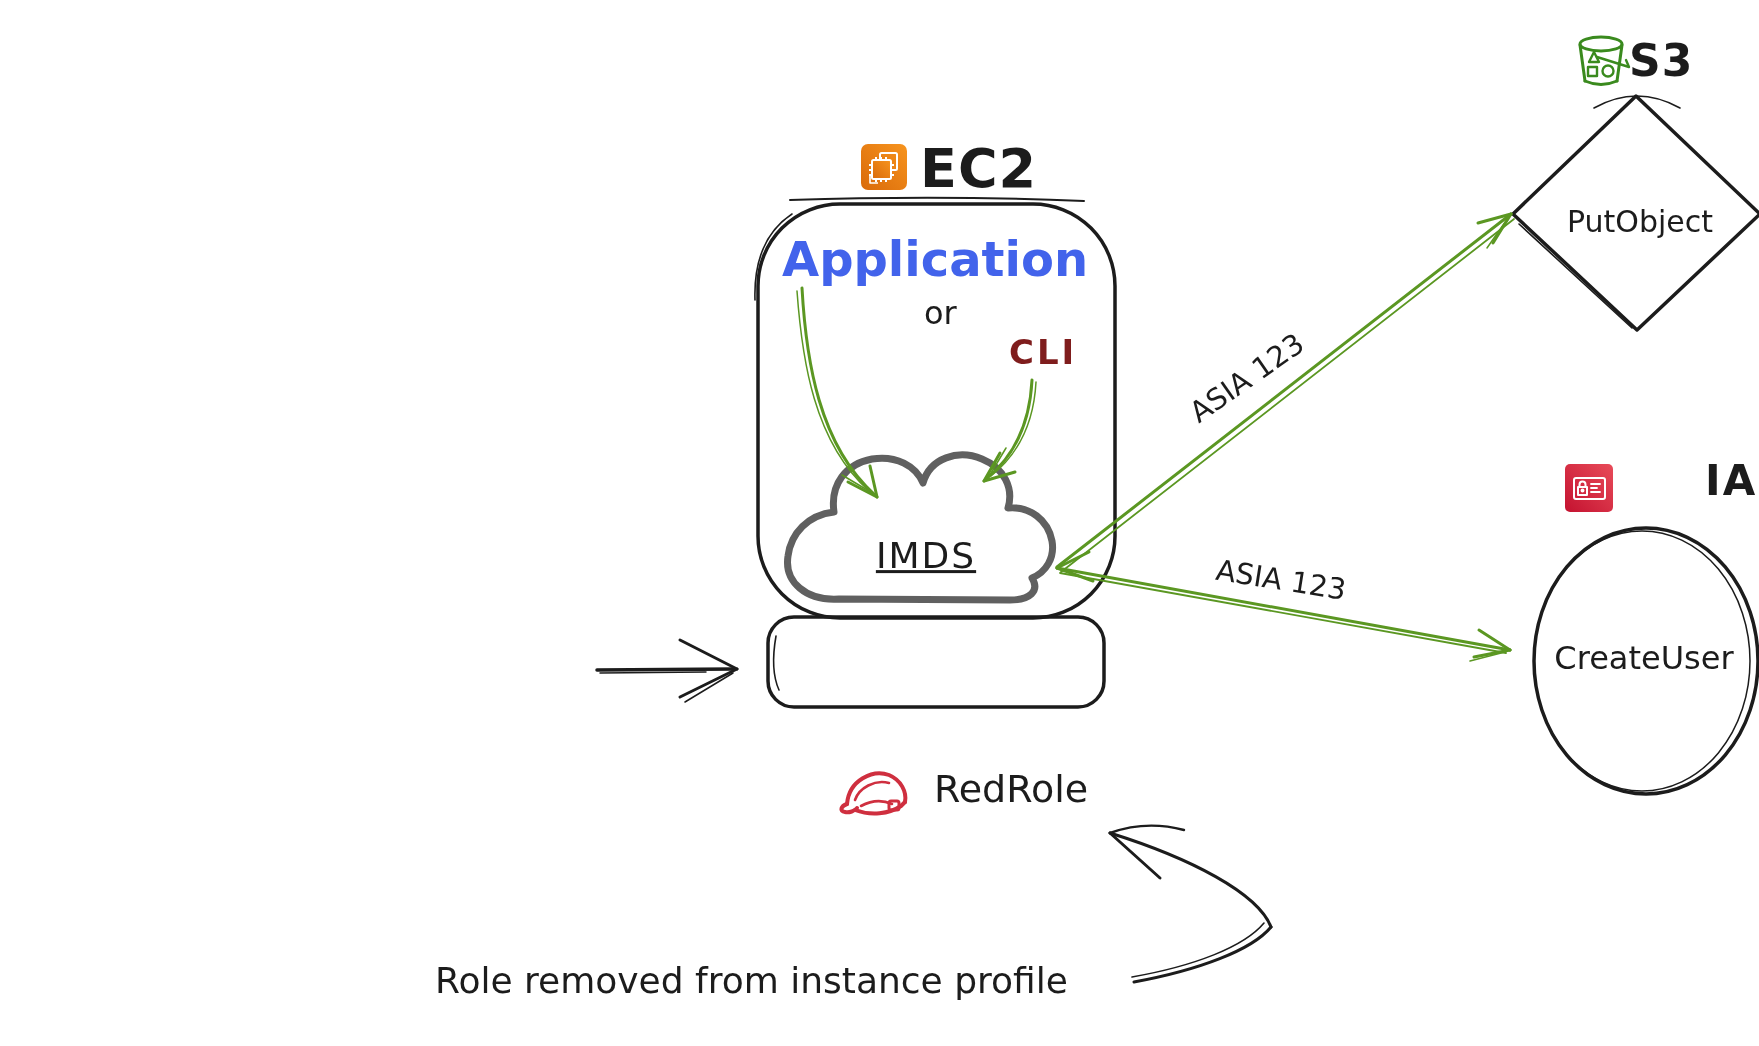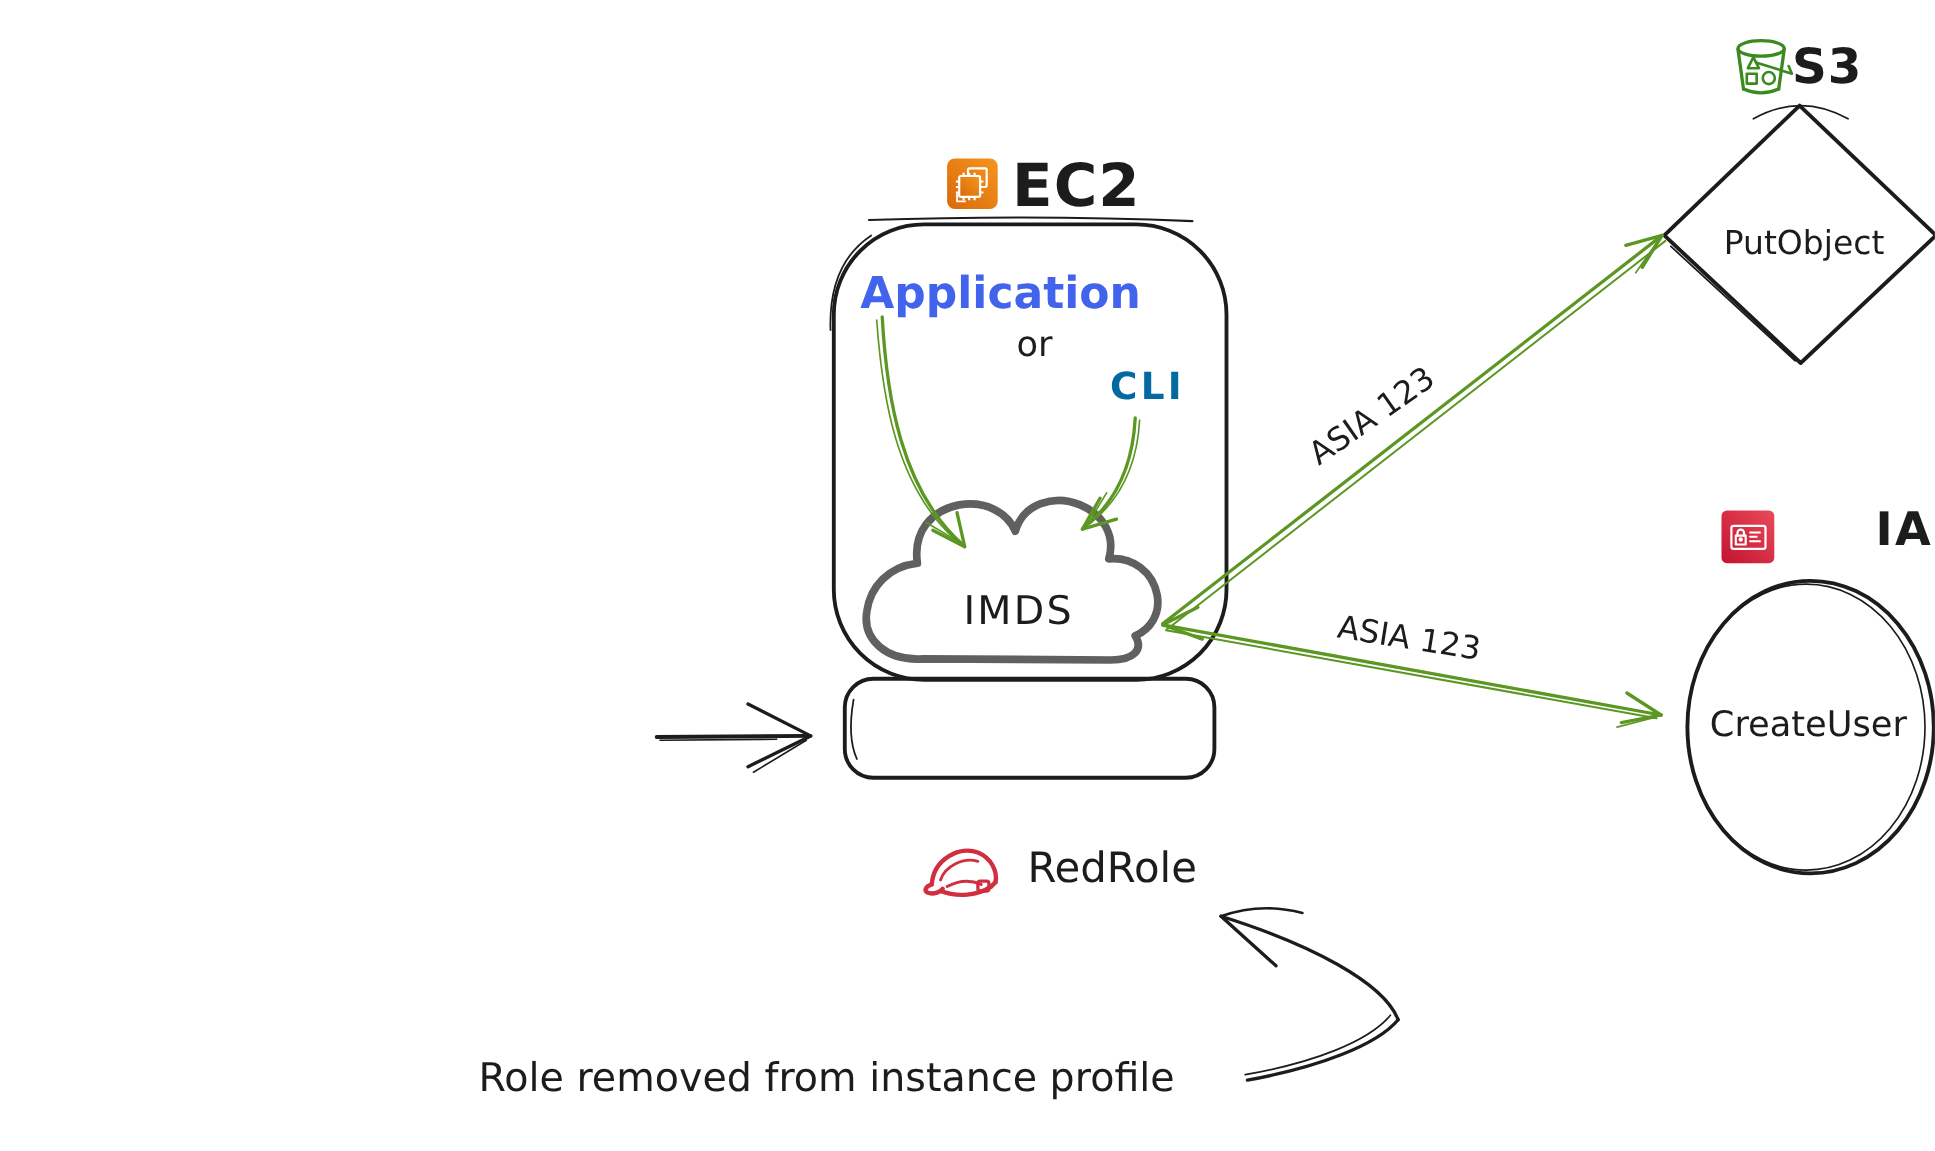--- a/index.html
+++ b/index.html
@@ -2,21 +2,21 @@
 <html><head>
 <meta charset="utf-8">
 <style>
   html,body{margin:0;padding:0;background:#ffffff;}
   .canvas{position:relative;width:1759px;height:1046px;background:#ffffff;overflow:hidden;
           font-family:"DejaVu Sans","Liberation Sans",sans-serif;color:#1c1c1c;margin-left:44px;}
   .lbl{position:absolute;white-space:nowrap;line-height:1.05;}
   .centered{transform:translate(-50%,-50%);}
   .svg-layer{position:absolute;left:0;top:0;}
   .blue{color:#4263eb;font-weight:600;}
-  .orange{color:#0369a1;font-weight:700;}
+  .orange{color:#7f1d1d;font-weight:700;}
   .big{font-weight:700;letter-spacing:1px;}
 </style>
 </head>
 <body>
 
 <div class="canvas">
 
   <svg class="svg-layer" width="1759" height="1046" viewBox="0 0 1759 1046">
     <defs>
       <linearGradient id="ec2Grad" x1="0" y1="1" x2="1" y2="0">
@@ -157,27 +157,27 @@
       <rect x="50" y="37" width="10" height="9" rx="2" stroke-width="3"></rect>
     </g>
   </svg>
 
   <div class="lbl big" style="left:1585px;top:38px;font-size:44px;">S3</div>
 
   <div class="lbl centered" style="left:1596px;top:222px;font-size:30px;text-align:right;">PutObject</div>
 
   <div class="lbl big" style="left:876px;top:141px;font-size:54px;">EC2</div>
 
-  <div class="lbl blue" style="left:738px;top:246px;font-size:40px;">Application</div>
+  <div class="lbl blue" style="left:738px;top:234px;font-size:48px;">Application</div>
 
   <div class="lbl" style="left:880px;top:297px;font-size:32px;">or</div>
 
   <div class="lbl orange" style="left:965px;top:335px;font-size:34px;letter-spacing:3px;">CLI</div>
 
-  <div class="lbl centered" style="left:882px;top:556px;font-size:36px;letter-spacing:2px;">IMDS</div>
+  <div class="lbl centered" style="left:882px;top:556px;font-size:36px;letter-spacing:2px;text-decoration:underline;">IMDS</div>
 
   <div class="lbl centered" style="left:1203px;top:378px;font-size:29px;transform:translate(-50%,-50%) rotate(-35deg);">ASIA 123</div>
 
   <div class="lbl centered" style="left:1237px;top:580px;font-size:29px;transform:translate(-50%,-50%) rotate(9deg);">ASIA 123</div>
 
   <div class="lbl big" style="left:1661px;top:459px;font-size:42px;letter-spacing:2px;">IAM</div>
 
   <div class="lbl centered" style="left:1600px;top:659px;font-size:32px;">CreateUser</div>
 
 

